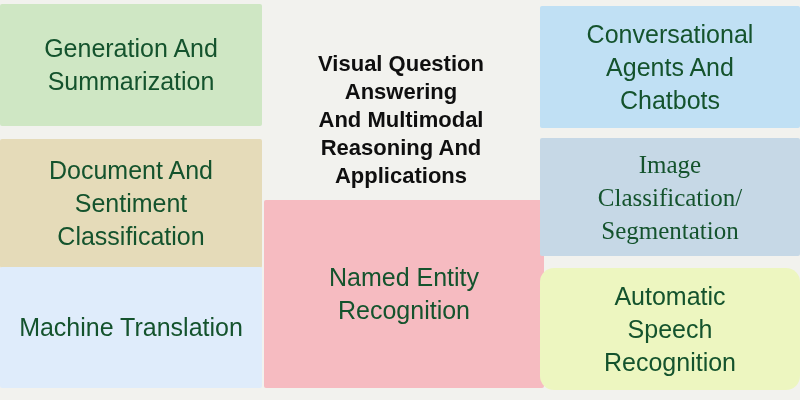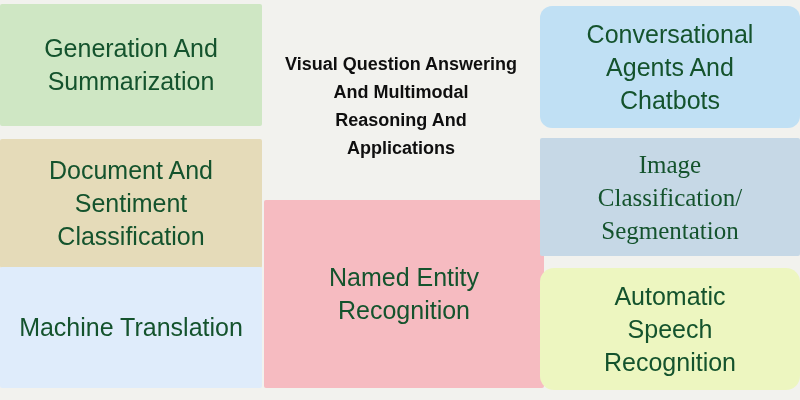--- a/index.html
+++ b/index.html
@@ -29,36 +29,36 @@
     color: #14532d;
   }
 
   .diagram-title {
     position: absolute;
     left: 262px;
     top: 50px;
     width: 278px;
     text-align: center;
     font-weight: bold;
-    font-size: 18px;
+    font-size: 22px;
     line-height: 28px;
     color: #0f0f0f;
     white-space: pre-line;
   }
 
   
   .box-generation        { left: 0;     top: 4px;   width: 262px; height: 122px; }
   .box-document          { left: 0;     top: 139px; width: 262px; height: 129px; }
   .box-machine           { left: 0;     top: 267px; width: 262px; height: 121px; }
 
   
   .box-ner               { left: 264px; top: 200px; width: 280px; height: 188px; }
 
   
-  .box-conversational    { left: 540px; top: 6px;   width: 260px; height: 122px; border-radius: 12px; }
+  .box-conversational    { left: 540px; top: 6px;   width: 260px; height: 122px; }
   .box-image             { left: 540px; top: 138px; width: 260px; height: 118px; font-family: Liberation Serif, serif; }
   .box-speech            { left: 540px; top: 268px; width: 260px; height: 122px; }
 </style>
 </head>
 <body>
 
 <div class="canvas" style="background: rgb(242, 242, 238);">
 
   <div class="diagram-title">Visual Question Answering
 And Multimodal

